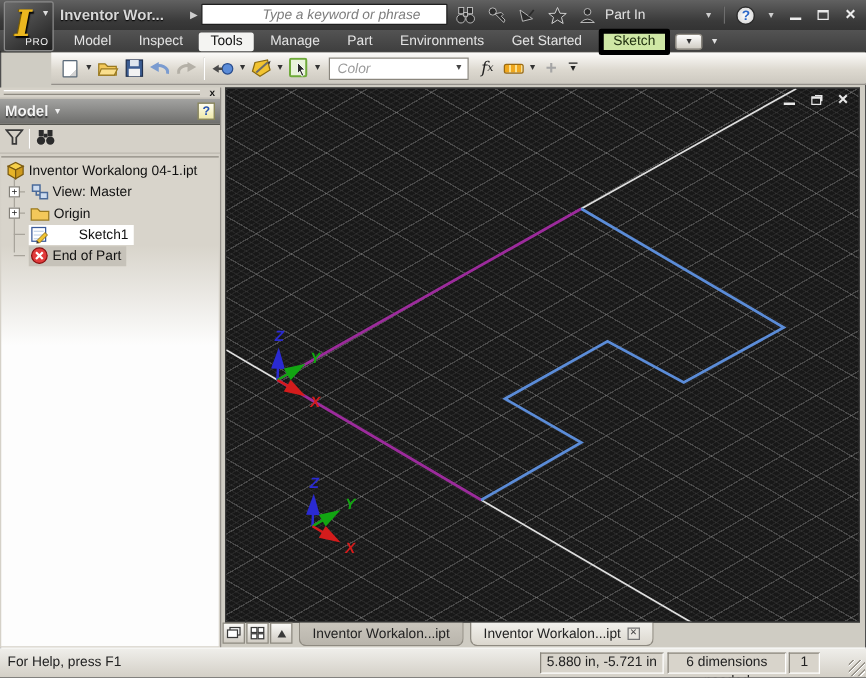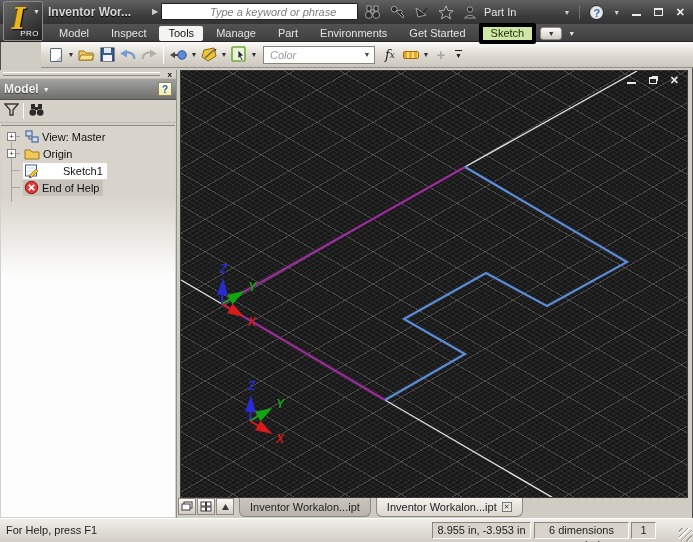--- a/index.html
+++ b/index.html
@@ -311,20 +311,32 @@
               <rect x="10" y="1" width="4" height="5"></rect>
               <circle cx="4.8" cy="9.5" r="3.3"></circle>
               <circle cx="12.2" cy="9.5" r="3.3"></circle>
               <rect x="7" y="4" width="3" height="3"></rect>
             </g>
           </svg>
       </span>
     </div>
     <div class="tree">
       <div class="trunk"></div>
+      <div class="trow root">
+        <span class="hl">
+            <span class="ticon">
+          <svg width="15" height="15" viewBox="0 0 15 15">
+                <polygon points="1.5,4 7.5,7 13.5,4 7.5,1" fill="#f6d04a" stroke="#7a5a10"></polygon>
+                <polygon points="1.5,4 7.5,7 7.5,14 1.5,10.5" fill="#e7b428" stroke="#7a5a10"></polygon>
+                <polygon points="7.5,7 13.5,4 13.5,10.5 7.5,14" fill="#cf9a1d" stroke="#7a5a10"></polygon>
+              </svg>
+        </span>
+            <span class="tlabel">Inventor Workalong 04-1.ipt</span>
+          </span>
+      </div>
       <div class="trow">
         <span class="stub"></span>
         <span class="plusbox">+</span>
         <span class="hl">
             <span class="ticon">
           <svg width="15" height="15" viewBox="0 0 15 15">
                 <g fill="none" stroke="#4a6a9a" stroke-width="1.2">
                   <rect x="2" y="2" width="6" height="5" fill="#cddcf0"></rect>
                   <rect x="8" y="8" width="6" height="5" fill="#cddcf0"></rect>
                   <path d="M5 7 L5 10 L8 10"></path>
@@ -362,21 +374,21 @@
       </div>
       <div class="trow">
         <span class="stub"></span>
         <span class="hl sel-gray">
             <span class="ticon">
           <svg width="15" height="15" viewBox="0 0 15 15">
                 <circle cx="7.5" cy="7.5" r="6.2" fill="#e23b3b" stroke="#8a1010"></circle>
                 <path d="M4.8 4.8 L10.2 10.2 M10.2 4.8 L4.8 10.2" stroke="#fff" stroke-width="1.8"></path>
               </svg>
         </span>
-            <span class="tlabel">End of Help</span>
+            <span class="tlabel">End of Part</span>
           </span>
       </div>
     </div>
   </div>
 
   <div class="viewport">
     <svg class="sketch" width="506" height="426" viewBox="0 0 506 426">
         <line x1="0" y1="209" x2="41" y2="233" stroke="#dedede" stroke-width="1.4"></line>
         <line x1="284" y1="96" x2="456" y2="0" stroke="#dedede" stroke-width="1.4"></line>
         <line x1="204" y1="329" x2="374" y2="428" stroke="#dedede" stroke-width="1.4"></line>
@@ -435,19 +447,19 @@
       <span>Inventor Workalon...ipt</span>
     </span>
     <span class="doc-tab active">
       <span>Inventor Workalon...ipt</span>
       <span class="tab-close">✕</span>
     </span>
   </div>
 
   <div class="statusbar">
     <span class="status-help">For Help, press F1</span>
-    <span class="scell coords">8.955 in, -3.953 in</span>
+    <span class="scell coords">5.880 in, -5.721 in</span>
     <span class="scell dims">6 dimensions needed</span>
     <span class="scell count">1</span>
     <span class="resize-grip"></span>
   </div>
 
 </div>
 
 </body></html>

